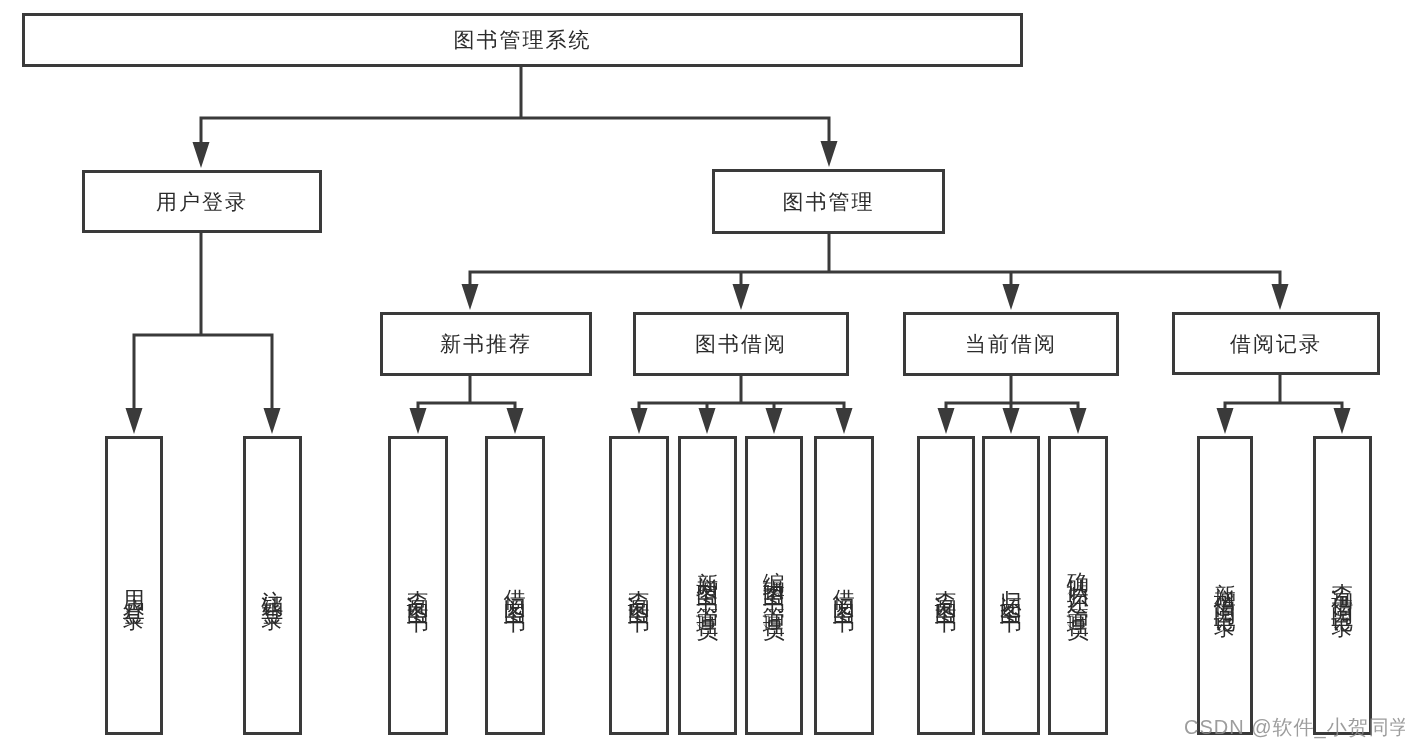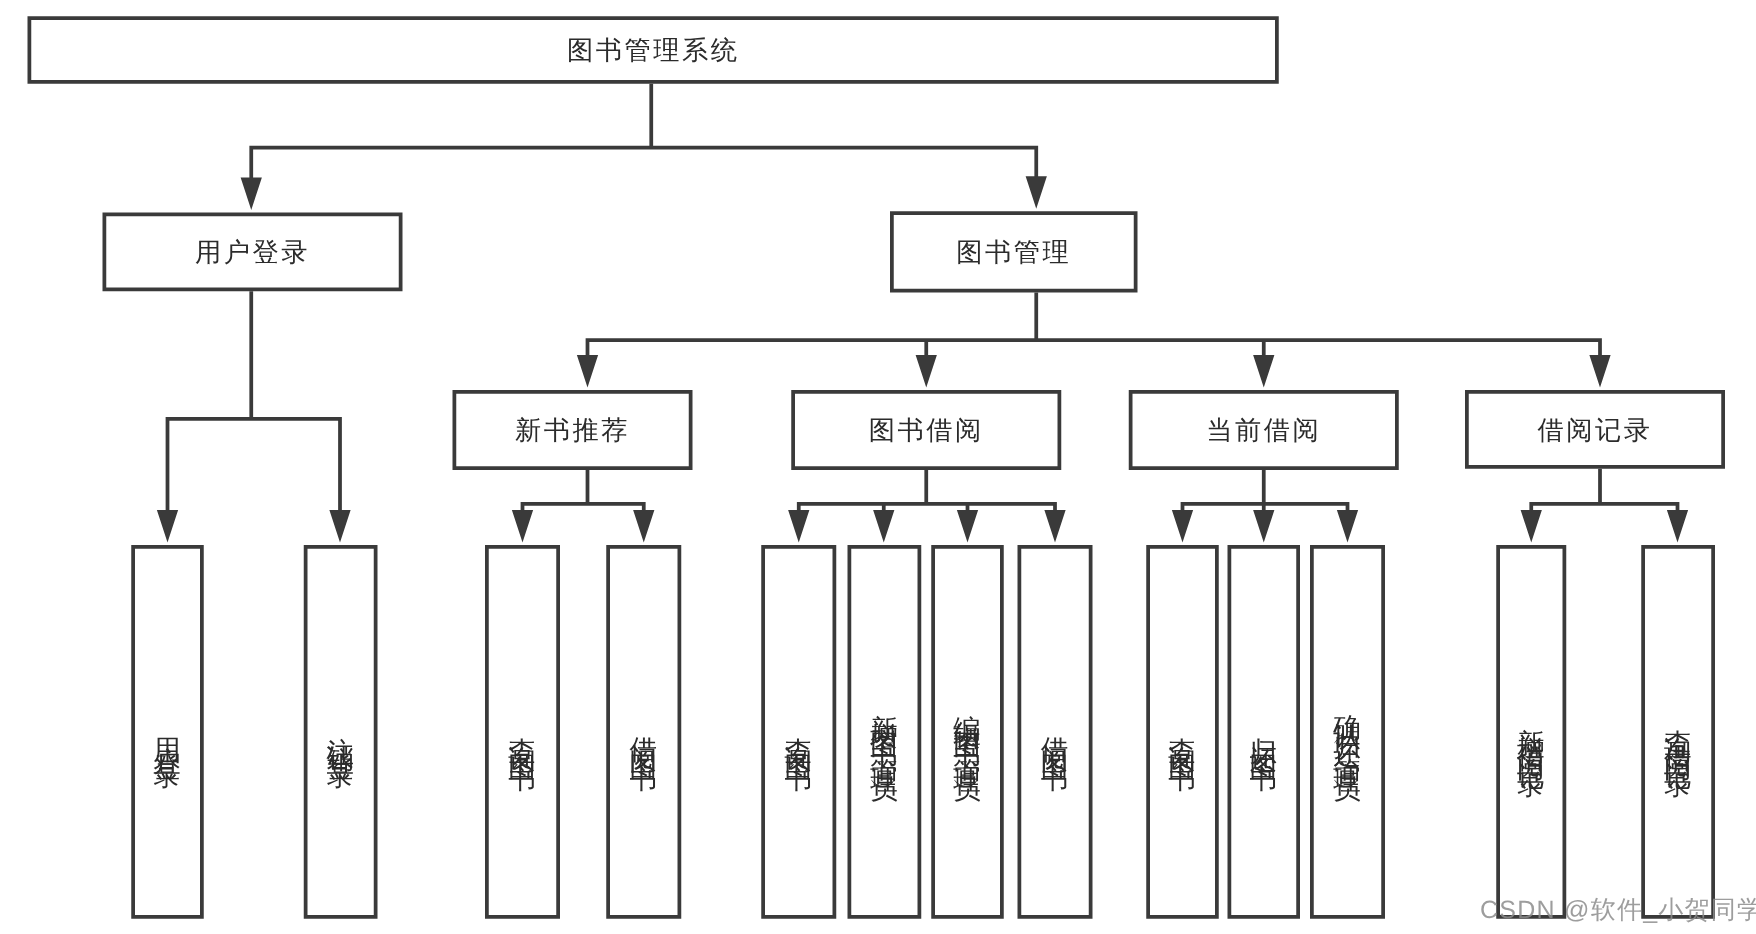--- a/index.html
+++ b/index.html
@@ -97,23 +97,23 @@
              M937.5 408 H954.5 L946 434 Z
              M1002.5 408 H1019.5 L1011 434 Z
              M1069.5 408 H1086.5 L1078 434 Z
              M1216.5 408 H1233.5 L1225 434 Z
              M1333.5 408 H1350.5 L1342 434 Z" fill="#3a3a3a" stroke="none"></path>
   </svg>
 
   <div class="box" style="left:22px; top:13px; width:1001px; height:54px;">图书管理系统</div>
 
   <div class="box" style="left:82px; top:170px; width:240px; height:63px;">用户登录</div>
-  <div class="box" style="left:712px; top:169px; width:198px; height:65px;">图书管理</div>
+  <div class="box" style="left:712px; top:169px; width:233px; height:65px;">图书管理</div>
 
-  <div class="box" style="left:362px; top:312px; width:192px; height:64px;">新书推荐</div>
+  <div class="box" style="left:380px; top:312px; width:212px; height:64px;">新书推荐</div>
   <div class="box" style="left:903px; top:312px; width:216px; height:64px;">当前借阅</div>
   <div class="box" style="left:633px; top:312px; width:216px; height:64px;">图书借阅</div>
   <div class="box" style="left:1172px; top:312px; width:208px; height:63px;">借阅记录</div>
 
   <div class="vbox" style="left:105px; width:58px;">
     <span class="vtext">用户登录</span>
   </div>
   <div class="vbox" style="left:243px; width:59px;">
     <span class="vtext">注销登录</span>
   </div>

